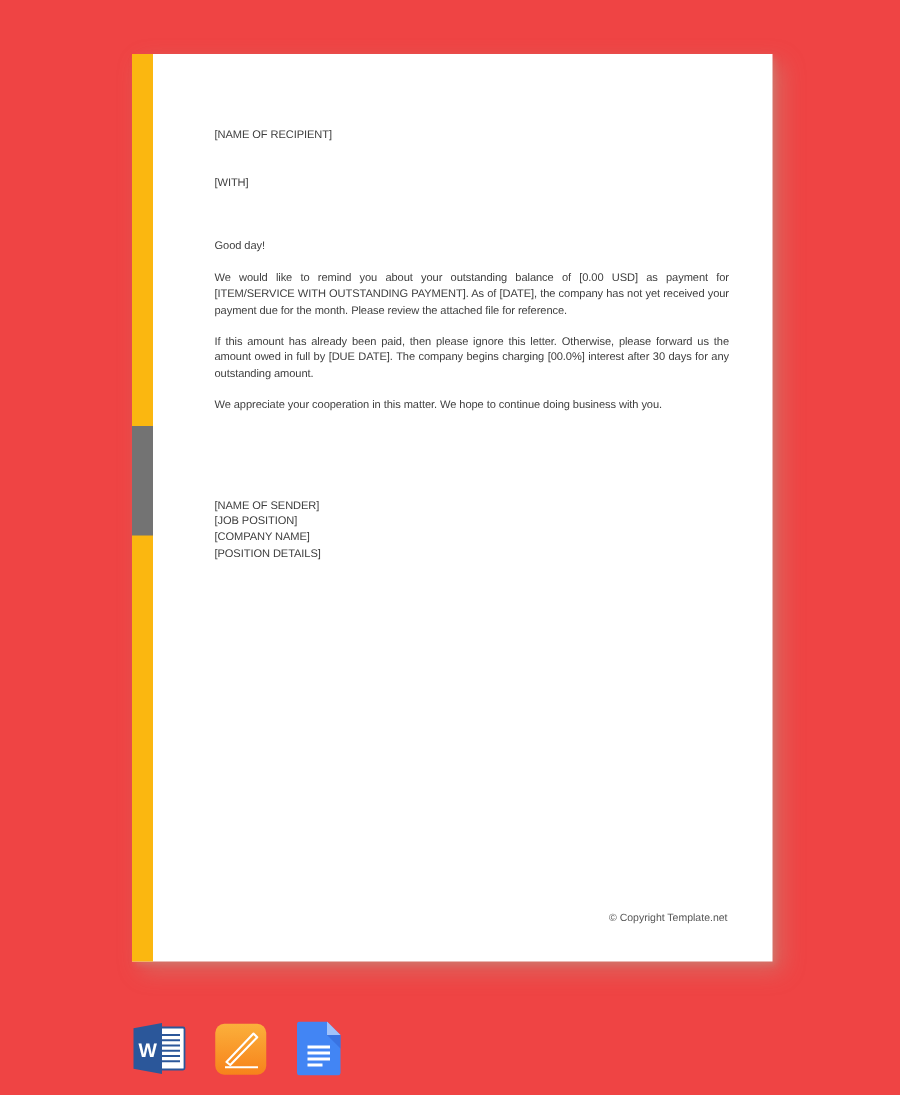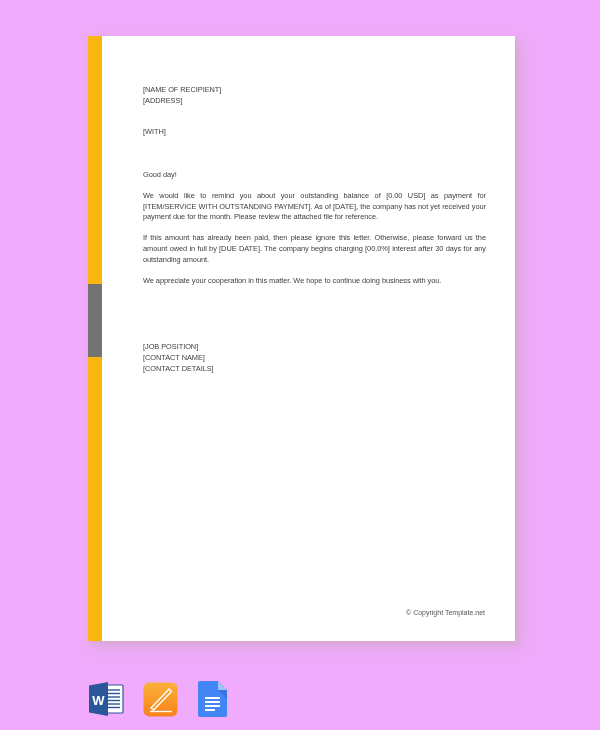--- a/index.html
+++ b/index.html
@@ -7,21 +7,21 @@
       width: 600px;
       height: 730px;
       background: #fdf7ec;
       overflow: hidden;
       font-family: "Liberation Sans", sans-serif;
     }
     .stage {
       position: relative;
       width: 600px;
       height: 730px;
-      background: #f0abfc;
+      background: #ef4444;
     }
     .page {
       position: absolute;
       left: 88px;
       top: 36px;
       width: 427px;
       height: 605px;
       background: #ffffff;
       box-shadow: 6px 6px 14px rgba(180, 170, 150, 0.35), 2px 2px 4px rgba(180,170,150,0.25);
     }
@@ -87,39 +87,39 @@
 </head>
 <body>
 
 <div class="stage">
   <div class="page">
     <div class="accent-bar"></div>
     <div class="accent-band"></div>
 
     <div class="letter">
       <span class="line">[NAME OF RECIPIENT]</span>
-      <span class="line">[ADDRESS]</span>
       <div class="gap-2"></div>
       <span class="line">[WITH]</span>
       <div class="gap-2"></div>
       <div class="gap-1"></div>
       <span class="line">Good day!</span>
       <div class="gap-1"></div>
       <span class="para">We would like to remind you about your outstanding balance of [0.00 USD] as payment for [ITEM/SERVICE WITH OUTSTANDING PAYMENT]. As of [DATE], the company has not yet received your payment due for the month. Please review the attached file for reference.</span>
       <div class="gap-1"></div>
       <span class="para">If this amount has already been paid, then please ignore this letter. Otherwise, please forward us the amount owed in full by [DUE DATE]. The company begins charging [00.0%] interest after 30 days for any outstanding amount.</span>
       <div class="gap-1"></div>
       <span class="para">We appreciate your cooperation in this matter. We hope to continue doing business with you.</span>
       <div class="gap-1"></div>
       <div class="gap-half"></div>
       <div class="gap-sign"></div>
       <div class="gap-1"></div>
+      <span class="line">[NAME OF SENDER]</span>
       <span class="line">[JOB POSITION]</span>
-      <span class="line">[CONTACT NAME]</span>
-      <span class="line">[CONTACT DETAILS]</span>
+      <span class="line">[COMPANY NAME]</span>
+      <span class="line">[POSITION DETAILS]</span>
     </div>
 
     <div class="copyright">© Copyright Template.net</div>
   </div>
 
   <div class="formats">
 
     <svg class="fmt-icon fmt-word" viewBox="0 0 36 36">
       <rect x="14" y="4" width="21" height="28" rx="1" fill="#ffffff" stroke="#2b579a" stroke-width="1.2"></rect>
       <g stroke="#2b579a" stroke-width="1.4">

